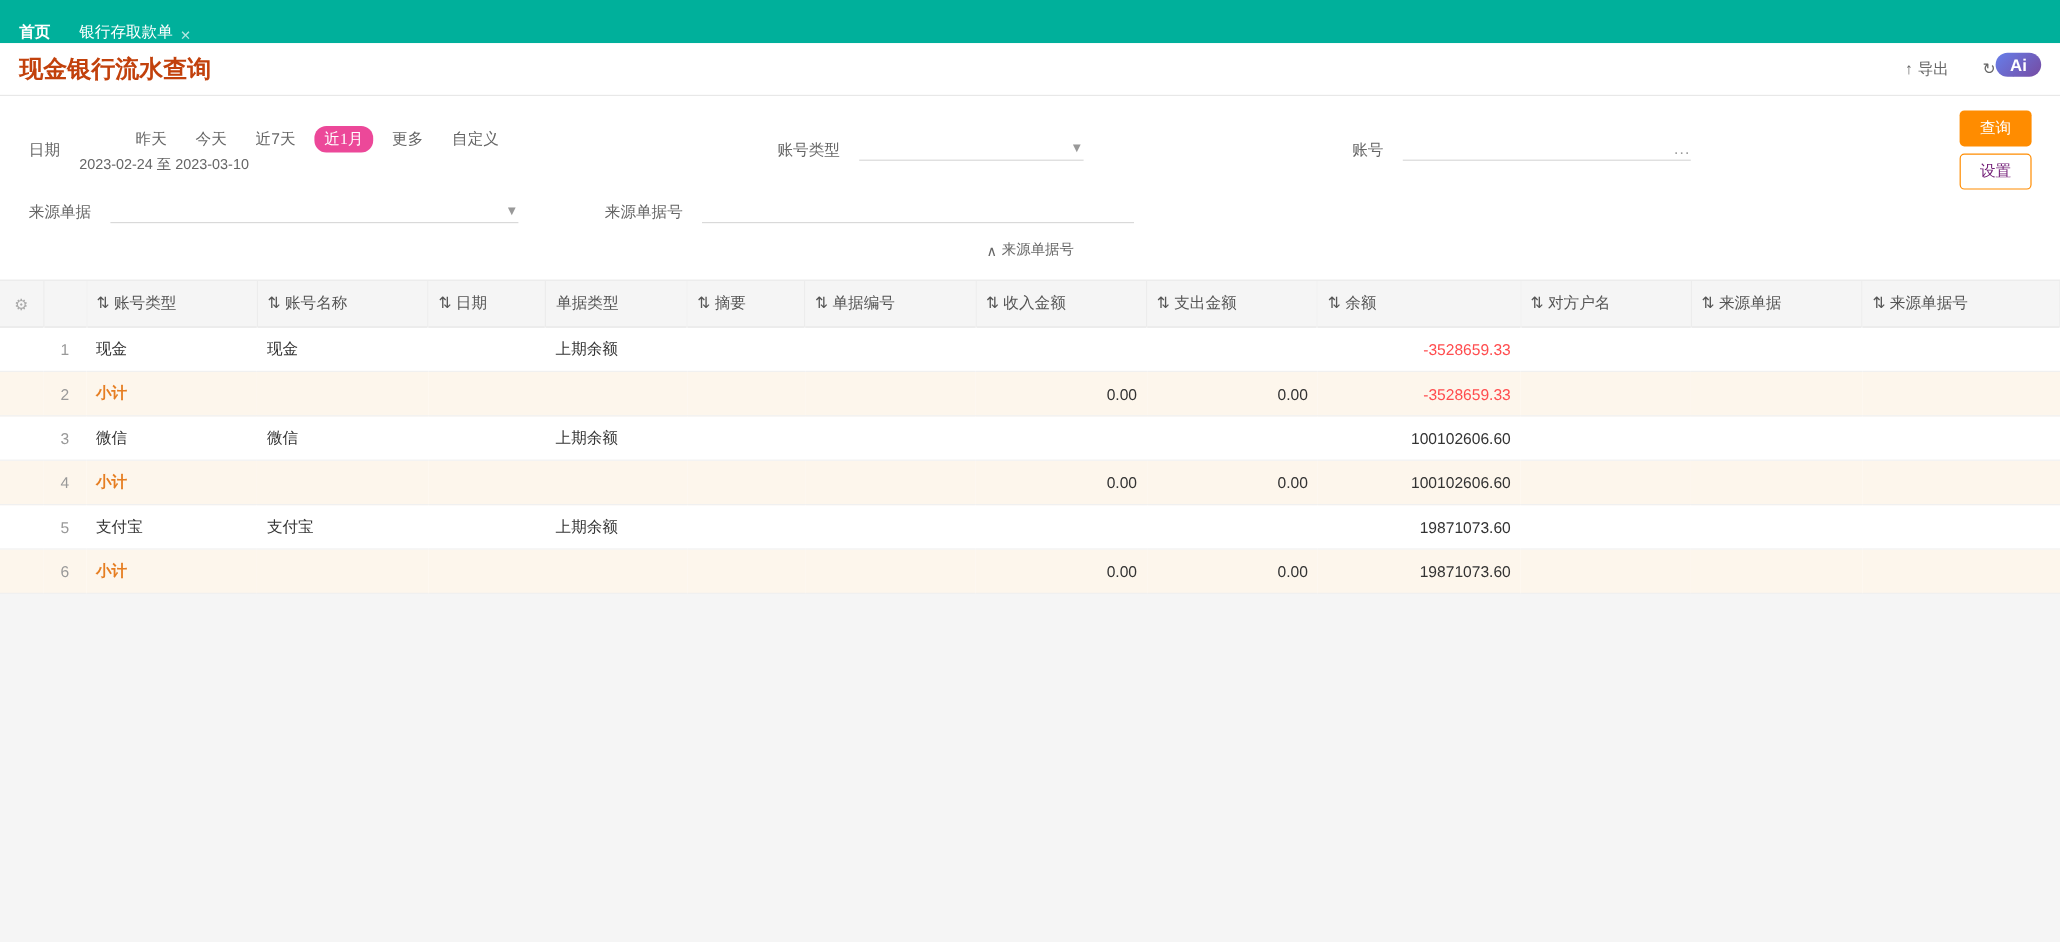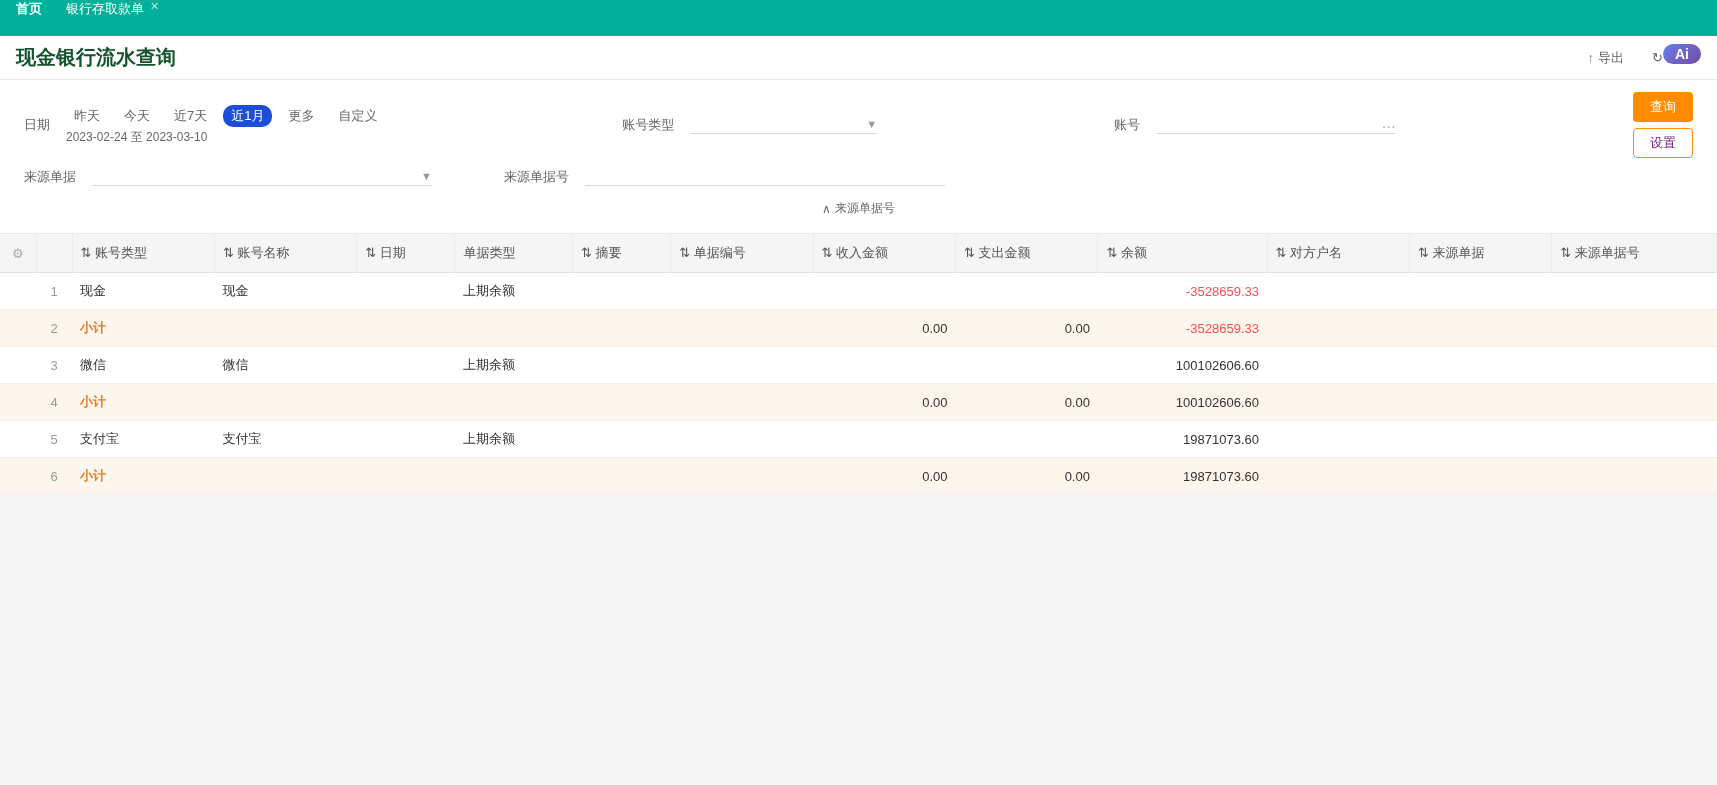--- a/index.html
+++ b/index.html
@@ -9,21 +9,21 @@
     .top-nav {
       background: #00b09b;
       display: flex;
       align-items: center;
       height: 36px;
       padding: 0 4px;
       overflow: hidden;
     }
     .nav-tab {
       display: flex;
-      align-items: flex-start;
+      align-items: flex-end;
       padding: 0 12px;
       height: 36px;
       color: #fff;
       font-size: 13px;
       cursor: pointer;
       white-space: nowrap;
       position: relative;
     }
     .nav-tab.home { font-weight: bold; }
     .nav-tab .close-icon {
@@ -37,21 +37,21 @@
       background: #fff;
       padding: 8px 16px;
       display: flex;
       align-items: center;
       justify-content: space-between;
       border-bottom: 1px solid #e8e8e8;
     }
     .page-title {
       font-size: 20px;
       font-weight: bold;
-      color: #14532d;
+      color: #c2410c;
     }
     .header-actions {
       display: flex;
       gap: 12px;
       align-items: center;
     }
     .action-btn {
       display: flex;
       align-items: center;
       gap: 4px;
@@ -92,34 +92,36 @@
     }
     .filter-label {
       color: #666;
       font-size: 13px;
       white-space: nowrap;
     }
     .date-shortcuts {
       display: flex;
       gap: 8px;
       align-items: center;
+      margin-left: 39px;
     }
     .date-btn {
       padding: 2px 8px;
       border: none;
       background: none;
       color: #666;
       cursor: pointer;
       font-size: 13px;
       border-radius: 3px;
     }
     .date-btn.active {
-      background: #1d4ed8;
+      background: #ec4899;
       color: #fff;
       border-radius: 10px;
+      font-family: Liberation Serif, serif;
     }
     .date-range {
       color: #666;
       font-size: 12px;
       margin-top: 2px;
     }
     .filter-input-wrap {
       display: flex;
       align-items: center;
       border-bottom: 1px solid #d9d9d9;

